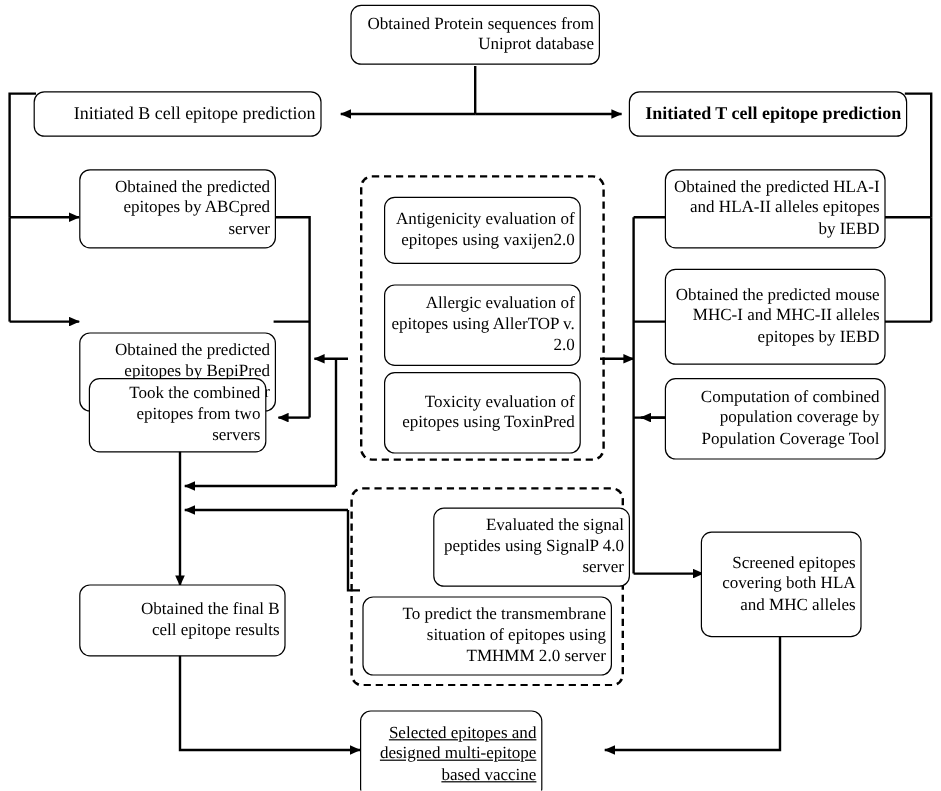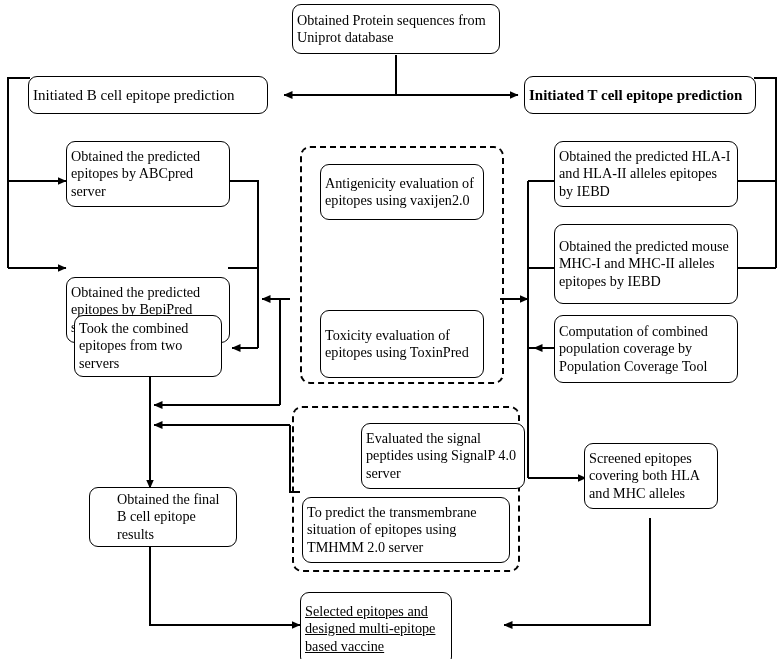--- a/index.html
+++ b/index.html
@@ -24,21 +24,21 @@
   }
   .node {
     position: absolute;
     box-sizing: border-box;
     border: 1.6px solid #000000;
     border-radius: 9px;
     background: #ffffff;
     display: flex;
     align-items: center;
     justify-content: center;
-    text-align: left;
+    text-align: right;
     color: #000000;
     font-family: "Liberation Serif", "DejaVu Serif", serif;
     font-size: 14.2px;
     line-height: 1.22;
     padding: 2px 4px;
     z-index: 3;
   }
   .node span { display: block; width: 100%; }
   .dashgroup {
     position: absolute;
@@ -125,48 +125,51 @@
   </div>
 
   <div class="node" style="left:66px; top:229px; width:164px; height:66px;margin-top:48px;">
     <span>Obtained the predicted epitopes by BepiPred server</span>
   </div>
 
   <div class="node" style="left:74px; top:315px; width:148px; height:62px;">
     <span>Took the combined epitopes from two servers</span>
   </div>
 
-  <div class="node" style="left:89px; top:487px; width:148px; height:60px;padding-left:27px;">
+  <div class="node" style="left:66px; top:487px; width:172px; height:60px;padding-left:27px;">
     <span>Obtained the final B cell epitope results</span>
   </div>
 
   <div class="node" style="left:554px; top:141px; width:184px; height:66px;">
     <span>Obtained the predicted HLA-I and HLA-II alleles epitopes by IEBD</span>
   </div>
 
   <div class="node" style="left:554px; top:224px; width:184px; height:80px;">
     <span>Obtained the predicted mouse MHC-I and MHC-II alleles epitopes by IEBD</span>
   </div>
 
   <div class="node" style="left:554px; top:315px; width:184px; height:68px;">
     <span>Computation of combined population coverage by Population Coverage Tool</span>
   </div>
 
-  <div class="node" style="left:584px; top:443px; width:134px; height:66px;">
+  <div class="node" style="left:584px; top:443px; width:134px; height:88px;">
     <span>Screened epitopes covering both HLA and MHC alleles</span>
   </div>
 
   <div class="node" style="left:300px; top:592px; width:152px; height:74px;text-decoration:underline;">
     <span>Selected epitopes and designed multi-epitope based vaccine</span>
   </div>
 
   <div class="node" style="left:320px; top:164px; width:164px; height:56px;">
     <span>Antigenicity evaluation of epitopes using vaxijen2.0</span>
   </div>
 
+  <div class="node" style="left:320px; top:237px; width:164px; height:68px;">
+    <span>Allergic evaluation of epitopes using AllerTOP v. 2.0</span>
+  </div>
 
   <div class="node" style="left:320px; top:310px; width:164px; height:68px;">
     <span>Toxicity evaluation of epitopes using ToxinPred</span>
   </div>
 
   <div class="node" style="left:324px; top:423px; width:164px; height:66px;margin-left:37px;">
     <span>Evaluated the signal peptides using SignalP 4.0 server</span>
   </div>
 
   <div class="node" style="left:302px; top:497px; width:208px; height:66px;">

